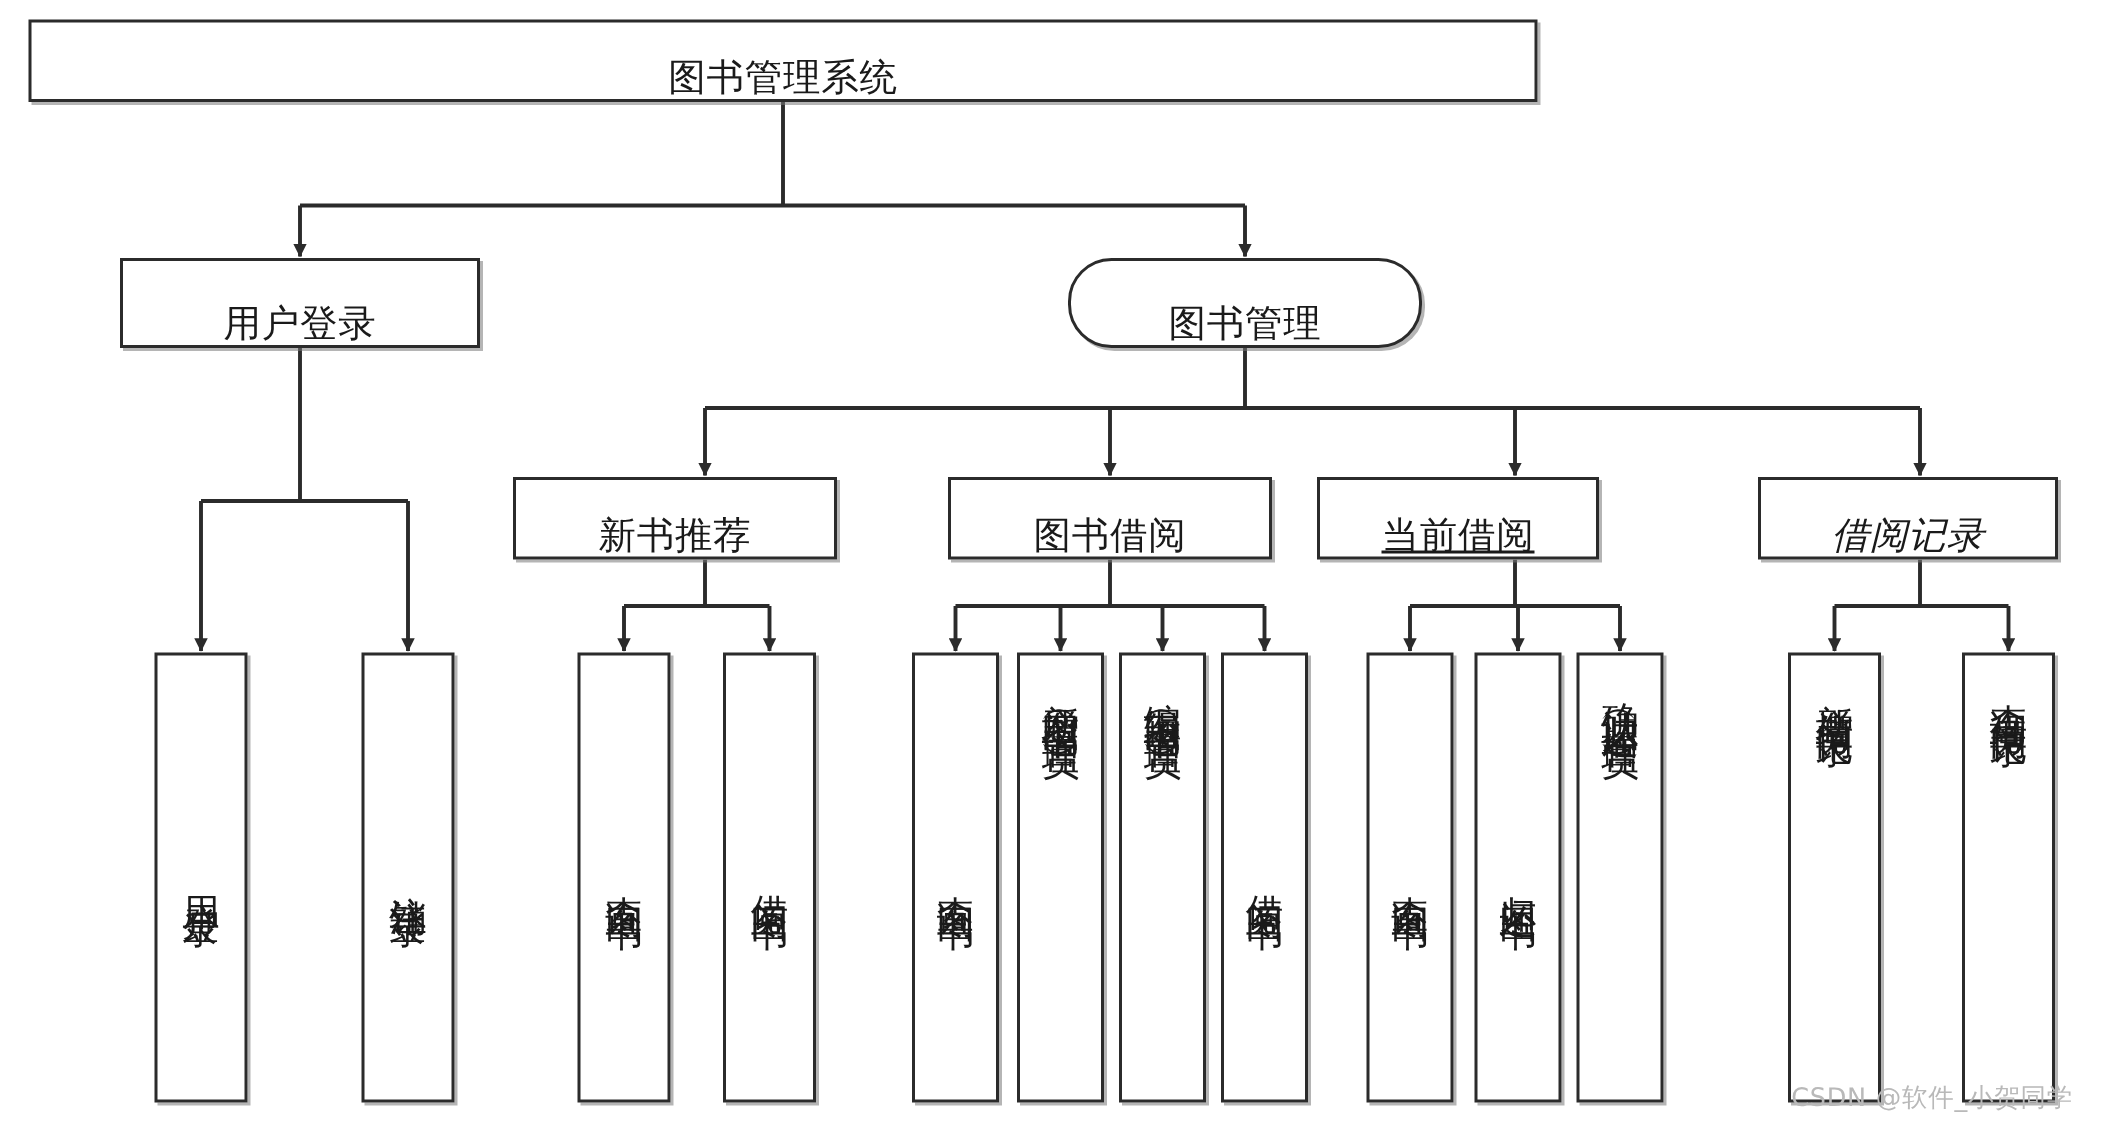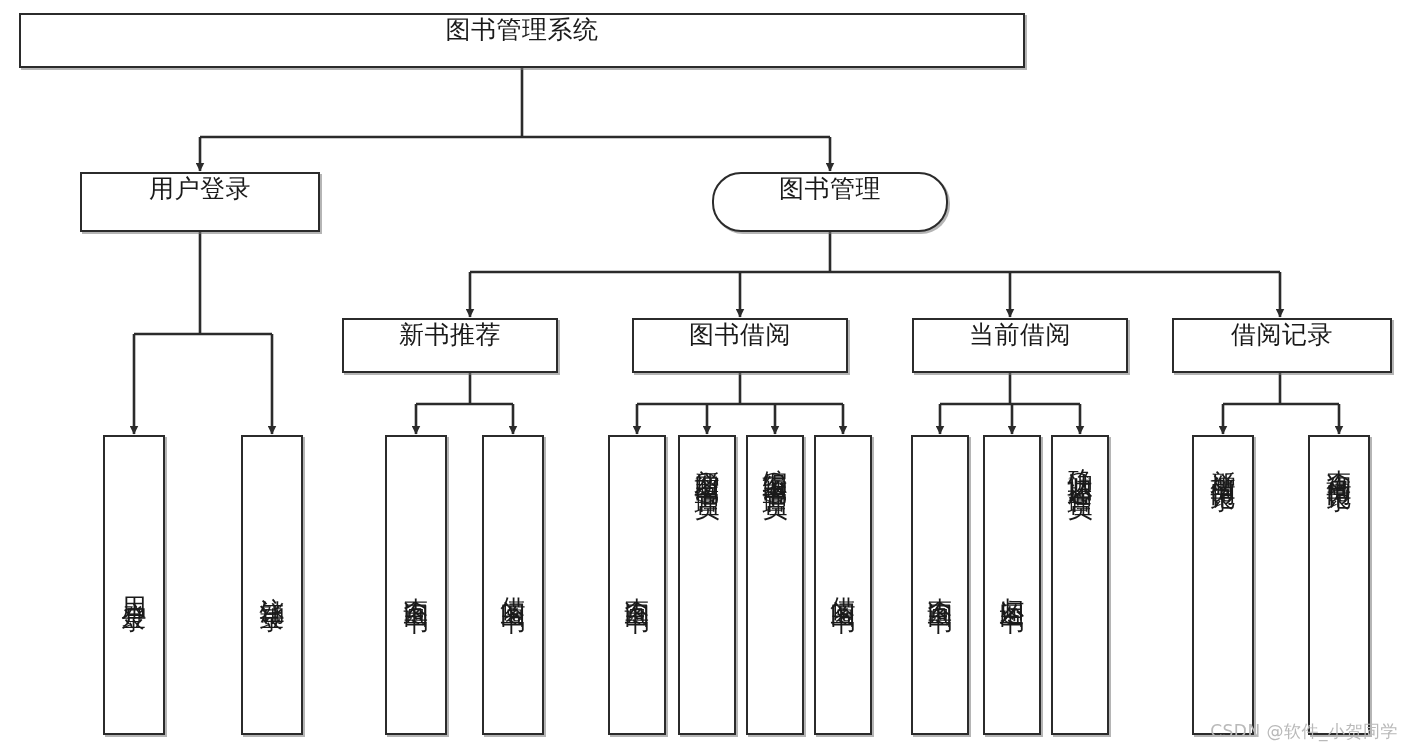--- a/index.html
+++ b/index.html
@@ -26,21 +26,21 @@
     height: 747px;
     pointer-events: none;
   }
   .node {
     position: absolute;
     box-sizing: border-box;
     background: #ffffff;
     border: 2px solid #2b2b2b;
     box-shadow: 2px 2px 0 rgba(120,120,120,0.55);
     display: flex;
-    align-items: flex-start;
+    align-items: flex-end;
     justify-content: center;
     color: #1a1a1a;
   }
   .node-label {
     display: block;
     text-align: center;
     line-height: 1.18;
     letter-spacing: 0.5px;
     white-space: nowrap;
   }
@@ -64,21 +64,21 @@
     line-height: 1.0;
     letter-spacing: 4px;
     white-space: nowrap;
   }
   .node.vert.center-text {
     align-items: center;
     padding-top: 0;
   }
   #watermark {
     position: absolute;
-    right: 7px;
+    right: 23px;
     bottom: 4px;
     font-size: 17px;
     color: #b9b9b9;
     letter-spacing: 0.5px;
     white-space: nowrap;
   }
 </style>
 </head>
 <body>
 
@@ -137,24 +137,24 @@
   <div class="node horiz" style="left: 712px; top: 172px; width: 236px; height: 60px; border-radius: 29px;">
     <span class="node-label">图书管理</span>
   </div>
 
   <div class="node horiz" style="left: 342px; top: 318px; width: 216px; height: 55px;">
     <span class="node-label">新书推荐</span>
   </div>
   <div class="node horiz" style="left: 632px; top: 318px; width: 216px; height: 55px;">
     <span class="node-label">图书借阅</span>
   </div>
-  <div class="node horiz" style="left: 912px; top: 318px; width: 216px; height: 55px;">
+  <div class="node horiz" style="left: 878px; top: 318px; width: 188px; height: 55px; text-decoration: underline;">
     <span class="node-label">当前借阅</span>
   </div>
-  <div class="node horiz" style="left: 1172px; top: 318px; width: 220px; height: 55px;">
+  <div class="node horiz" style="left: 1172px; top: 318px; width: 200px; height: 55px; font-style: italic;">
     <span class="node-label">借阅记录</span>
   </div>
 
   <div class="node vert center-text" style="left: 103px; top: 435px; width: 62px; height: 300px;">
     <span class="node-label">用户登录</span>
   </div>
   <div class="node vert center-text" style="left: 241px; top: 435px; width: 62px; height: 300px;">
     <span class="node-label">注销登录</span>
   </div>
   <div class="node vert center-text" style="left: 385px; top: 435px; width: 62px; height: 300px;">

